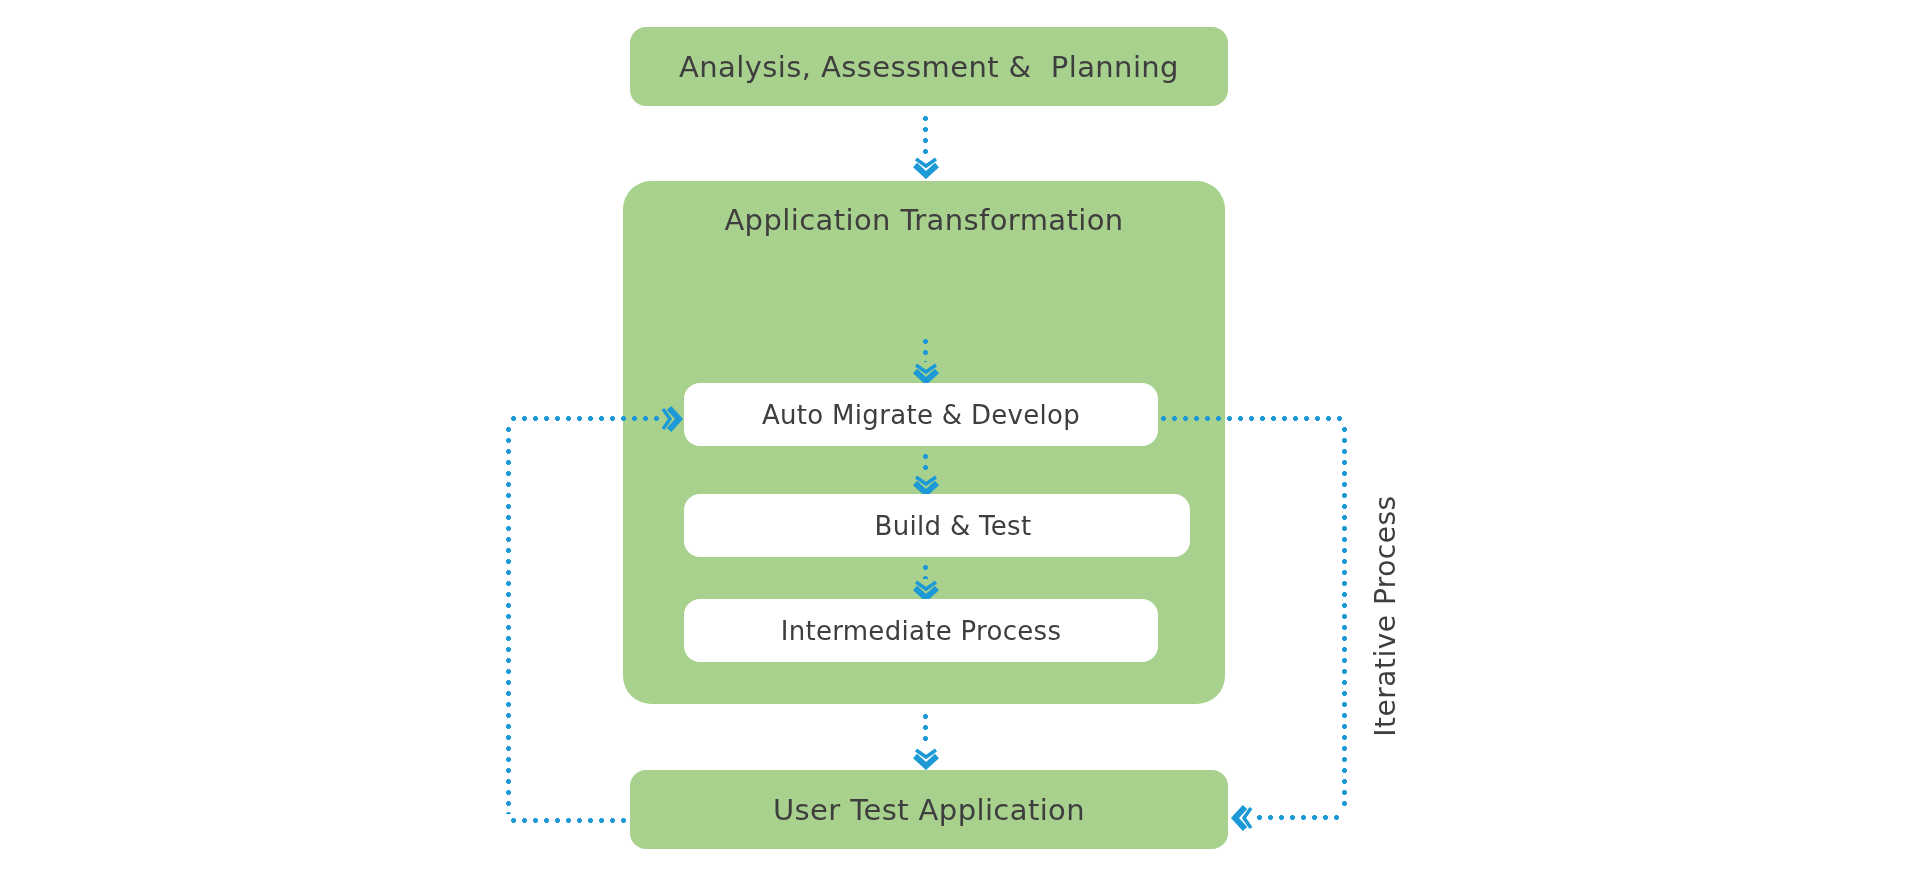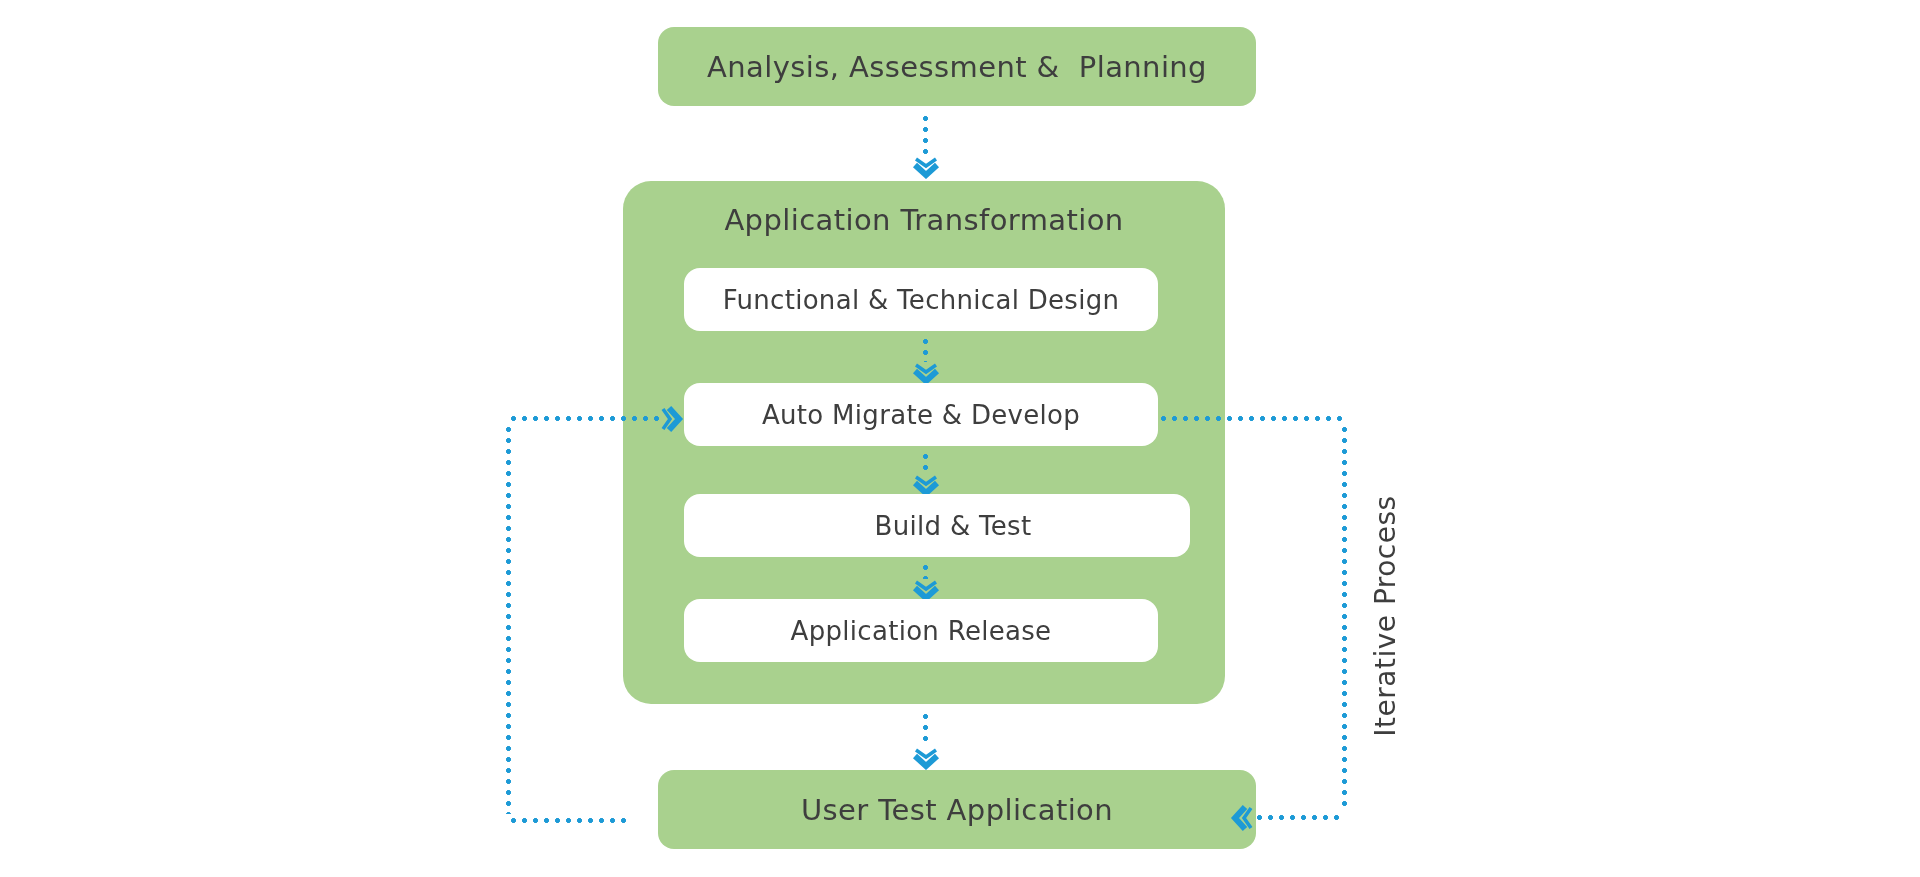--- a/index.html
+++ b/index.html
@@ -12,21 +12,20 @@
     color:var(--text,#3e3e3e);
   }
   .node{
     position:absolute;
     display:flex;align-items:center;justify-content:center;
     background:var(--green,#a9d18e);
     border-radius:16px;
     font-size:29px;font-weight:500;
     letter-spacing:0.4px;
     text-align:right;
-    margin-left:28px;
   }
   .pre{white-space:pre-wrap;}
   .big-box{
     position:absolute;
     left:623px;top:181px;width:602px;height:523px;
     background:var(--green,#a9d18e);
     border-radius:28px;
   }
   .group-title{
     position:absolute;left:0;top:22px;width:100%;
@@ -75,23 +74,20 @@
   <div class="vdots" style="left:923px;top:113px;height:46px;"></div>
   <svg class="chev" style="left:911px;top:157px;" width="30" height="22" viewBox="0 0 30 22">
     <polyline points="5,2 15,9 25,2" stroke-width="3.5"></polyline>
     <polyline points="4,8 15,18 26,8" stroke-width="6"></polyline>
   </svg>
 
   <div class="big-box">
     <div class="group-title">Application Transformation</div>
   </div>
 
-  <div class="step" style="top:268px;">
-    <span>Functional &amp; Technical Design</span>
-  </div>
 
   <div class="vdots" style="left:923px;top:336px;height:26px;"></div>
   <svg class="chev" style="left:911px;top:363px;" width="30" height="22" viewBox="0 0 30 22">
     <polyline points="5,2 15,9 25,2" stroke-width="3.5"></polyline>
     <polyline points="4,8 15,18 26,8" stroke-width="6"></polyline>
   </svg>
 
   <div class="step" style="top:383px;">
     <span>Auto Migrate &amp; Develop</span>
   </div>
@@ -106,21 +102,21 @@
     <span>Build &amp; Test</span>
   </div>
 
   <div class="vdots" style="left:923px;top:562px;height:17px;"></div>
   <svg class="chev" style="left:911px;top:580px;" width="30" height="22" viewBox="0 0 30 22">
     <polyline points="5,2 15,9 25,2" stroke-width="3.5"></polyline>
     <polyline points="4,8 15,18 26,8" stroke-width="6"></polyline>
   </svg>
 
   <div class="step" style="top:599px;">
-    <span>Application Release</span>
+    <span>Intermediate Process</span>
   </div>
 
   <div class="vdots" style="left:923px;top:711px;height:36px;"></div>
   <svg class="chev" style="left:911px;top:748px;" width="30" height="22" viewBox="0 0 30 22">
     <polyline points="5,2 15,9 25,2" stroke-width="3.5"></polyline>
     <polyline points="4,8 15,18 26,8" stroke-width="6"></polyline>
   </svg>
 
   <div class="node" style="left:630px;top:770px;width:598px;height:79px;">
     <span>User Test Application</span>

